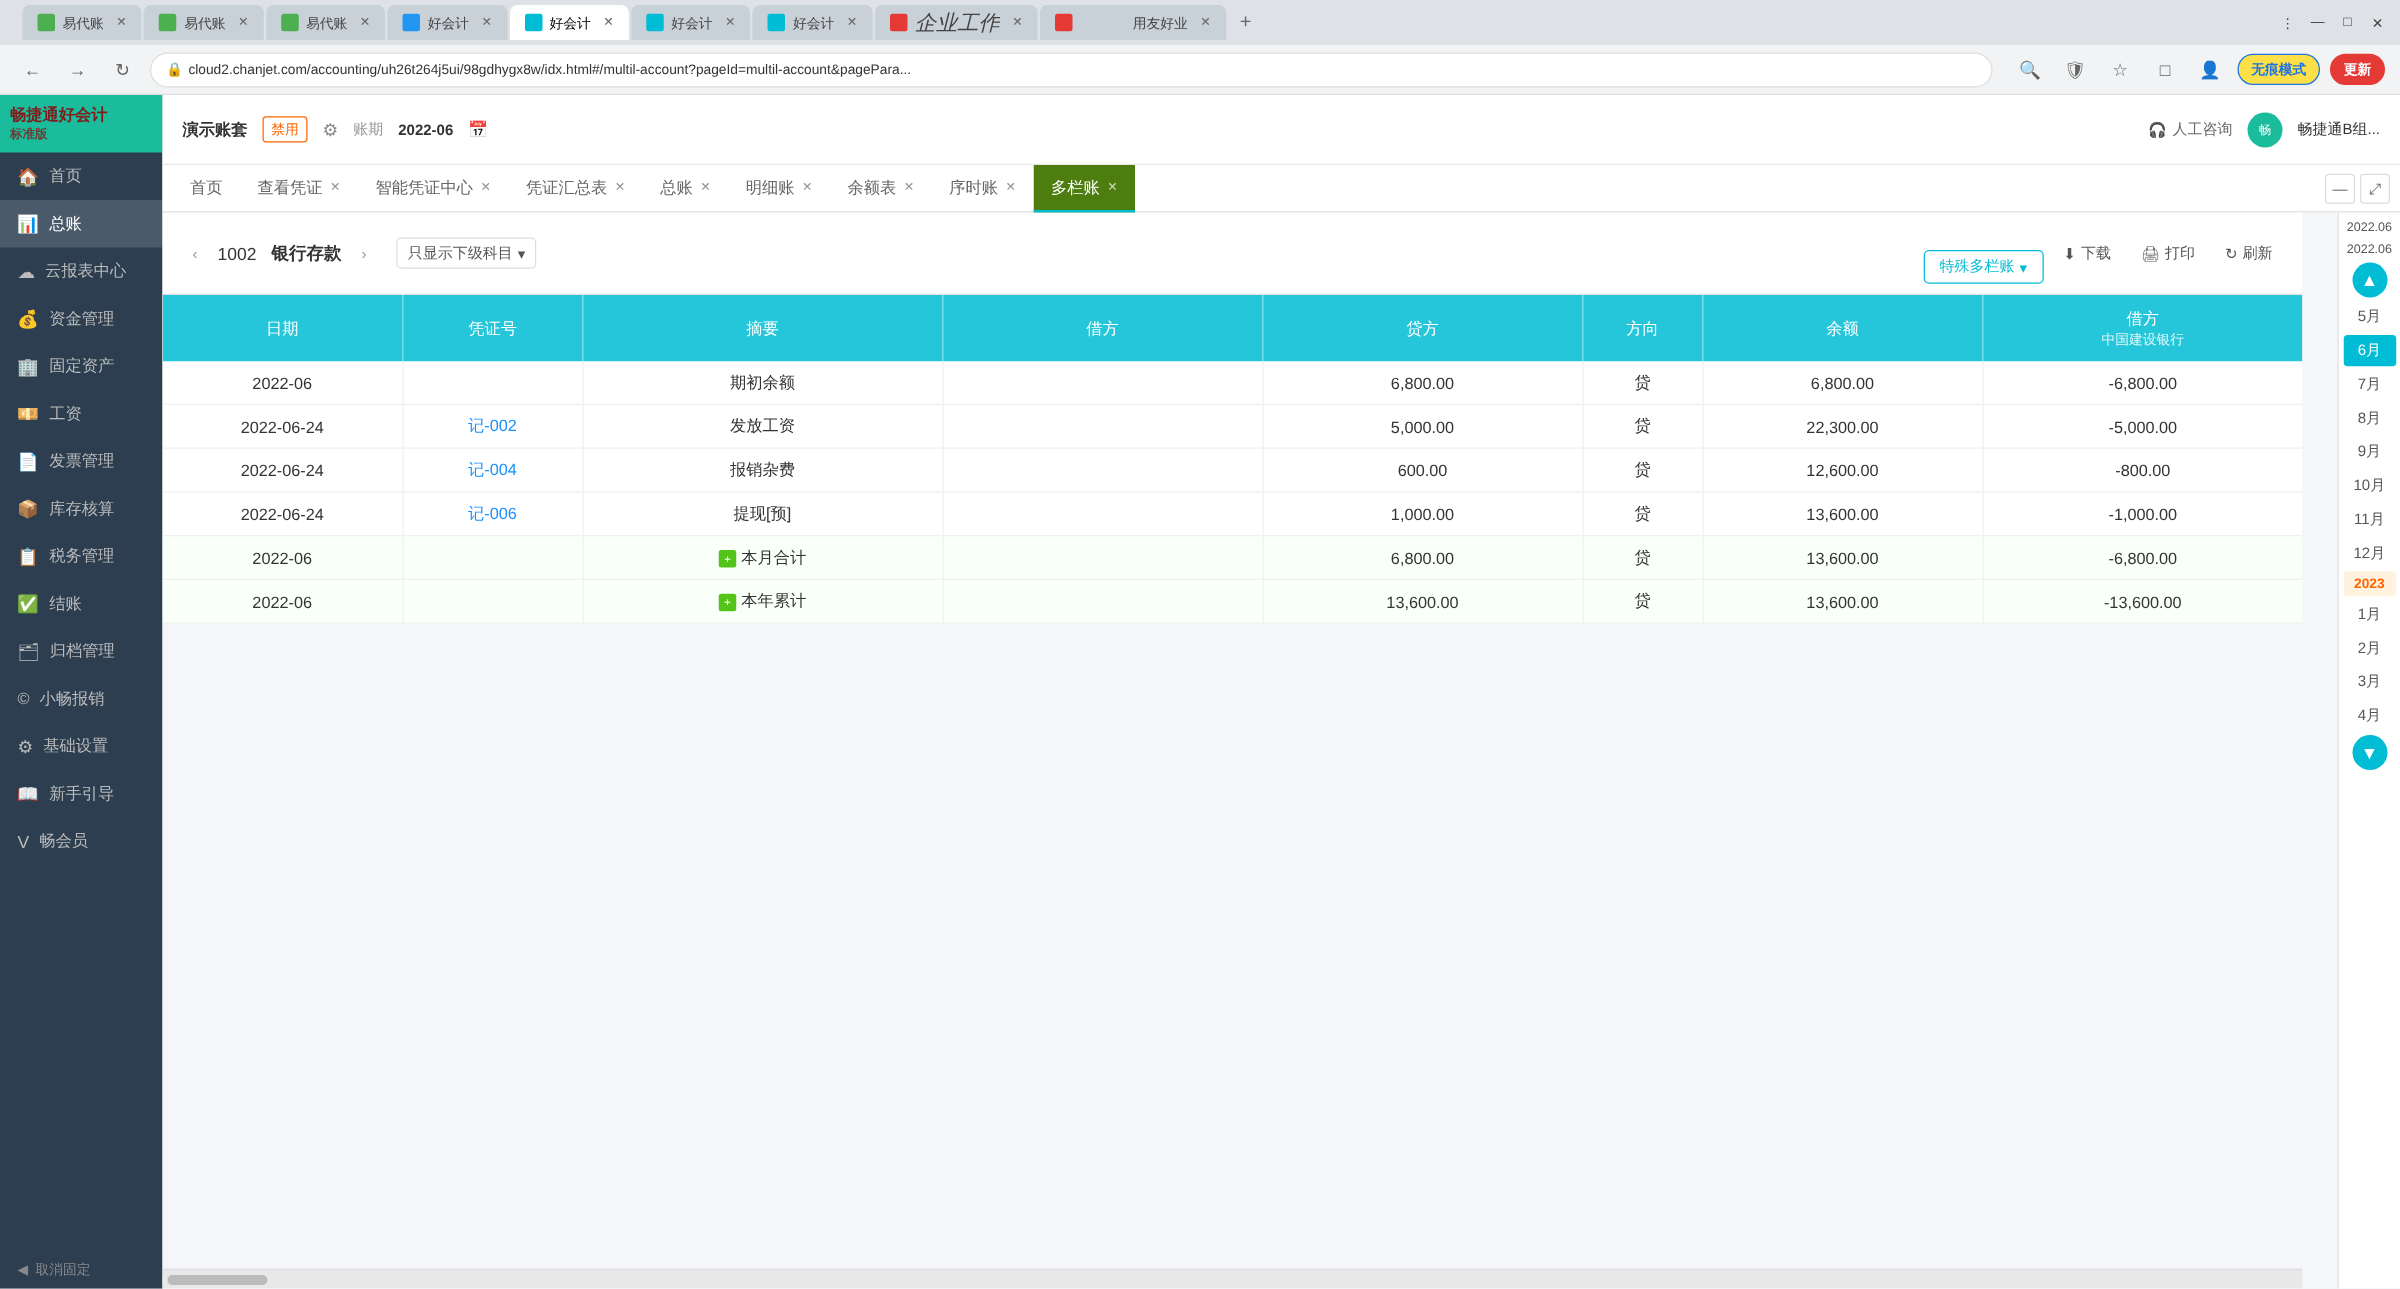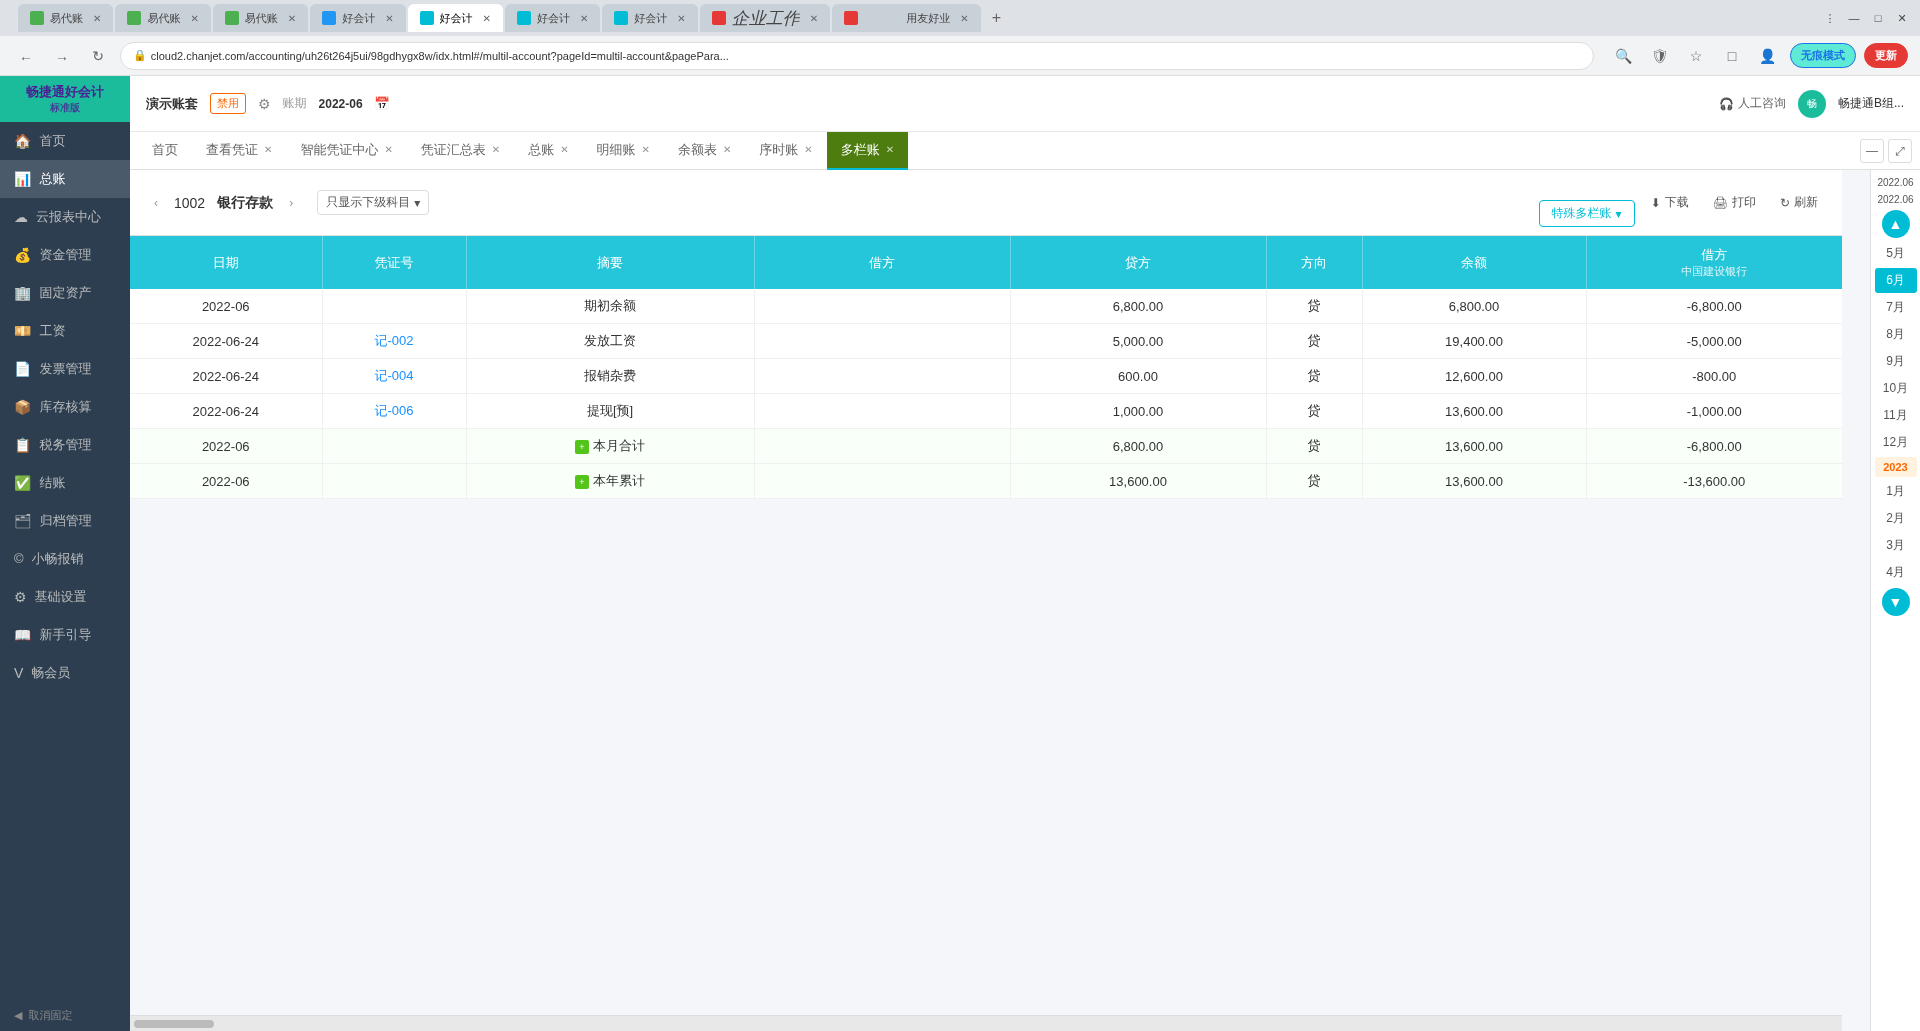--- a/index.html
+++ b/index.html
@@ -14,28 +14,28 @@
     .tab-add { width: 28px; height: 28px; display: flex; align-items: center; justify-content: center; font-size: 16px; color: #666; cursor: pointer; }
     .browser-controls { display: flex; gap: 4px; margin-right: 8px; }
     .tab-bar-right { margin-left: auto; display: flex; align-items: center; gap: 4px; }
     .window-btn { width: 20px; height: 20px; display: flex; align-items: center; justify-content: center; font-size: 11px; color: #444; cursor: pointer; }
 
     
     .address-bar { background: #f1f3f4; height: 40px; display: flex; align-items: center; padding: 0 12px; gap: 8px; border-bottom: 1px solid #ddd; }
     .nav-btn { width: 28px; height: 28px; border-radius: 50%; display: flex; align-items: center; justify-content: center; font-size: 14px; color: #666; cursor: pointer; }
     .url-bar { flex: 1; background: #fff; border: 1px solid #ddd; border-radius: 20px; height: 28px; display: flex; align-items: center; padding: 0 12px; font-size: 11px; color: #333; }
     .addr-right { display: flex; align-items: center; gap: 8px; margin-left: 8px; }
-    .addr-btn { padding: 4px 10px; border-radius: 14px; background: #5eead4; color: #1a73e8; font-size: 11px; cursor: pointer; border: 1px solid #1a73e8; font-weight: bold; }
+    .addr-btn { padding: 4px 10px; border-radius: 14px; background: #fde047; color: #1a73e8; font-size: 11px; cursor: pointer; border: 1px solid #1a73e8; font-weight: bold; }
 
     
     .app-container { display: flex; height: calc(1031px - 76px); }
 
     
     .sidebar { width: 130px; background: #2c3e50; color: #ccc; display: flex; flex-direction: column; flex-shrink: 0; }
-    .sidebar-logo { background: #1abc9c; padding: 8px; text-align: center; color: #4c1d95; font-size: 13px; font-weight: bold; line-height: 1.3; }
+    .sidebar-logo { background: #1abc9c; padding: 8px; text-align: left; color: #7f1d1d; font-size: 13px; font-weight: bold; line-height: 1.3; }
     .sidebar-logo-sub { font-size: 10px; opacity: 0.8; }
     .sidebar-item { display: flex; align-items: center; gap: 8px; padding: 10px 14px; cursor: pointer; font-size: 13px; color: #bbb; }
     .sidebar-item.active { background: rgba(255,255,255,0.15); color: #fff; }
     .sidebar-item-icon { font-size: 14px; flex-shrink: 0; }
     .sidebar-bottom { margin-top: auto; padding: 8px 14px; font-size: 11px; color: #888; cursor: pointer; display: flex; align-items: center; gap: 6px; }
     .sidebar-scroll { overflow-y: auto; flex: 1; }
 
     
     .main-content { flex: 1; display: flex; flex-direction: column; background: #f5f6fa; overflow: hidden; }
 
@@ -403,21 +403,21 @@
 
               <tr>
                 <td class="col-date">2022-06-24</td>
                 <td class="col-voucher">
                   <a class="voucher-link">记-002</a>
                 </td>
                 <td class="col-summary">发放工资</td>
                 <td class="col-debit amount"></td>
                 <td class="col-credit amount">5,000.00</td>
                 <td class="col-direction">贷</td>
-                <td class="col-balance amount">19,400.00</td>
+                <td class="col-balance amount">22,300.00</td>
                 <td class="col-sub-debit amount" style="color:#333;">-5,000.00</td>
               </tr>
 
               <tr>
                 <td class="col-date">2022-06-24</td>
                 <td class="col-voucher">
                   <a class="voucher-link">记-004</a>
                 </td>
                 <td class="col-summary">报销杂费</td>
                 <td class="col-debit amount"></td>

